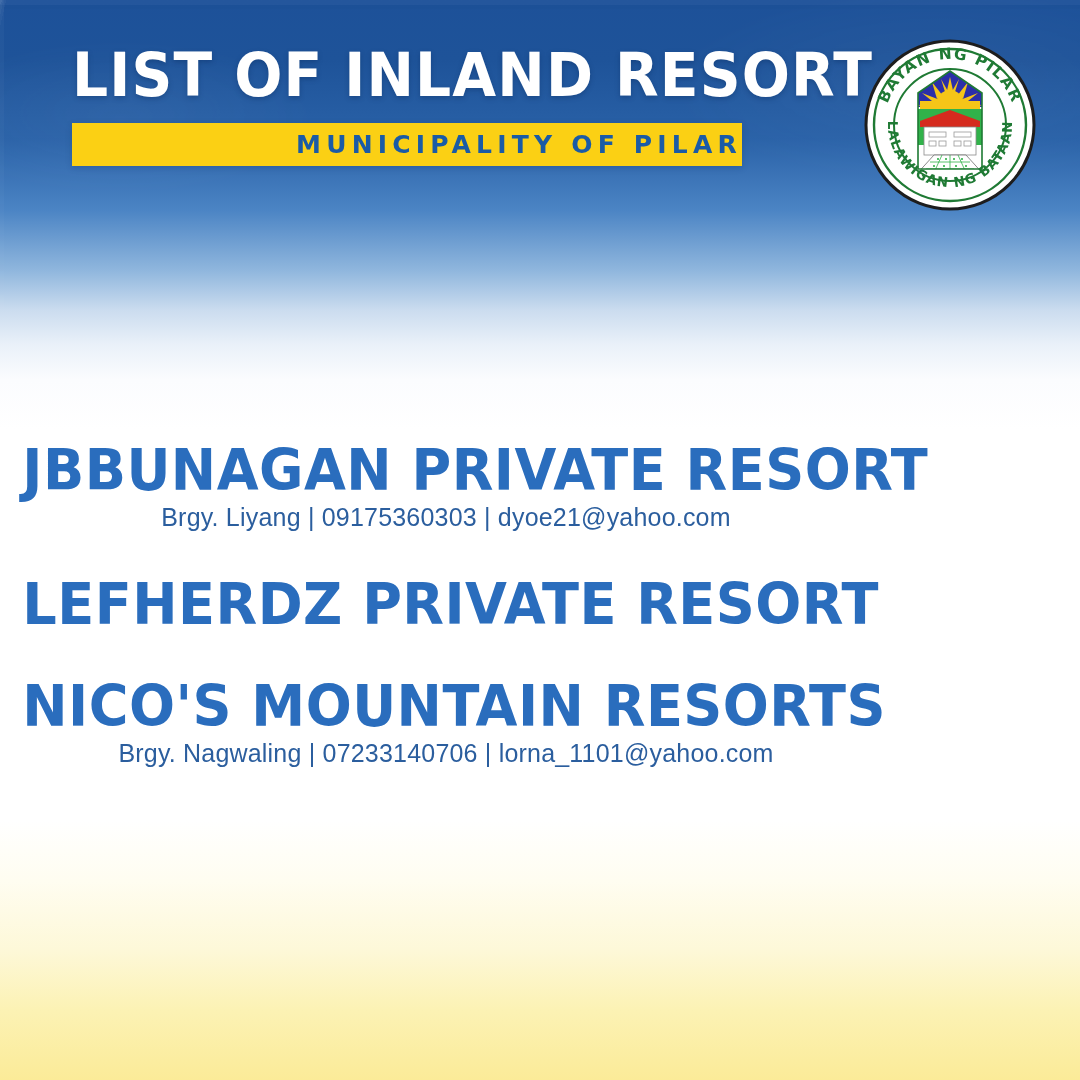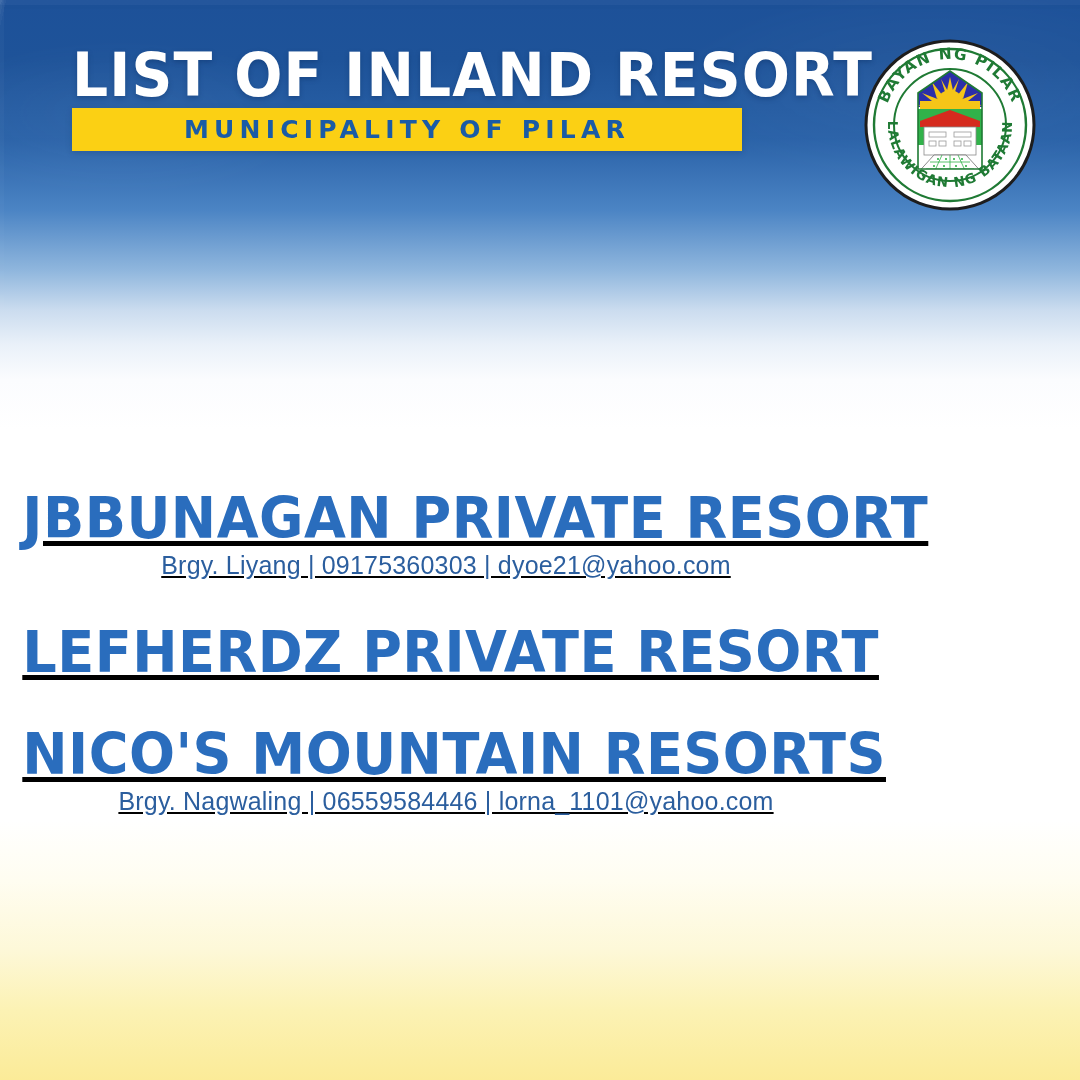--- a/index.html
+++ b/index.html
@@ -78,27 +78,27 @@
     line-height: 66px;
     letter-spacing: 1.2px;
     color: #ffffff;
     transform: scaleX(.93);
     transform-origin: left center;
     white-space: nowrap;
     text-shadow: 0 2px 5px rgba(8,40,90,.35);
     margin: 0;
   }
   .title-banner {
-    margin-top: 0;
+    margin-top: 15px;
     width: 670px;
     height: 43px;
     background: #fbd014;
     display: flex;
     align-items: center;
-    justify-content: center;
+    justify-content: flex-end;
     box-shadow: 0 2px 6px rgba(10,45,100,.22);
   }
   .title-banner-text {
     font-family: "DejaVu Sans", sans-serif;
     font-weight: 700;
     font-size: 25px;
     letter-spacing: 5.2px;
     color: #1a5ba6;
     white-space: nowrap;
   }
@@ -110,23 +110,22 @@
     top: 37px;
     width: 176px;
     height: 176px;
   }
   .seal svg { display: block; }
 
   
   .resort-list {
     position: absolute;
     left: 0;
-    top: 488px;
+    top: 440px;
     width: 892px;
-    text-decoration: underline;
   }
   .resort-entry {
     text-align: center;
     margin-bottom: 42px;
   }
   .resort-name {
     font-family: "DejaVu Sans", sans-serif;
     font-weight: 700;
     font-size: 57px;
     line-height: 60px;
@@ -249,17 +248,17 @@
       <div class="resort-name">JBBUNAGAN PRIVATE RESORT</div>
       <div class="resort-meta">Brgy. Liyang | 09175360303 | dyoe21@yahoo.com</div>
     </div>
 
     <div class="resort-entry">
       <div class="resort-name">LEFHERDZ PRIVATE RESORT</div>
     </div>
 
     <div class="resort-entry">
       <div class="resort-name">NICO'S MOUNTAIN RESORTS</div>
-      <div class="resort-meta">Brgy. Nagwaling | 06559584446 | lorna_1101@yahoo.com</div>
+      <div class="resort-meta">Brgy. Nagwaling | 07233140706 | lorna_1101@yahoo.com</div>
     </div>
 
   </div>
 </div>
 
 </body></html>

